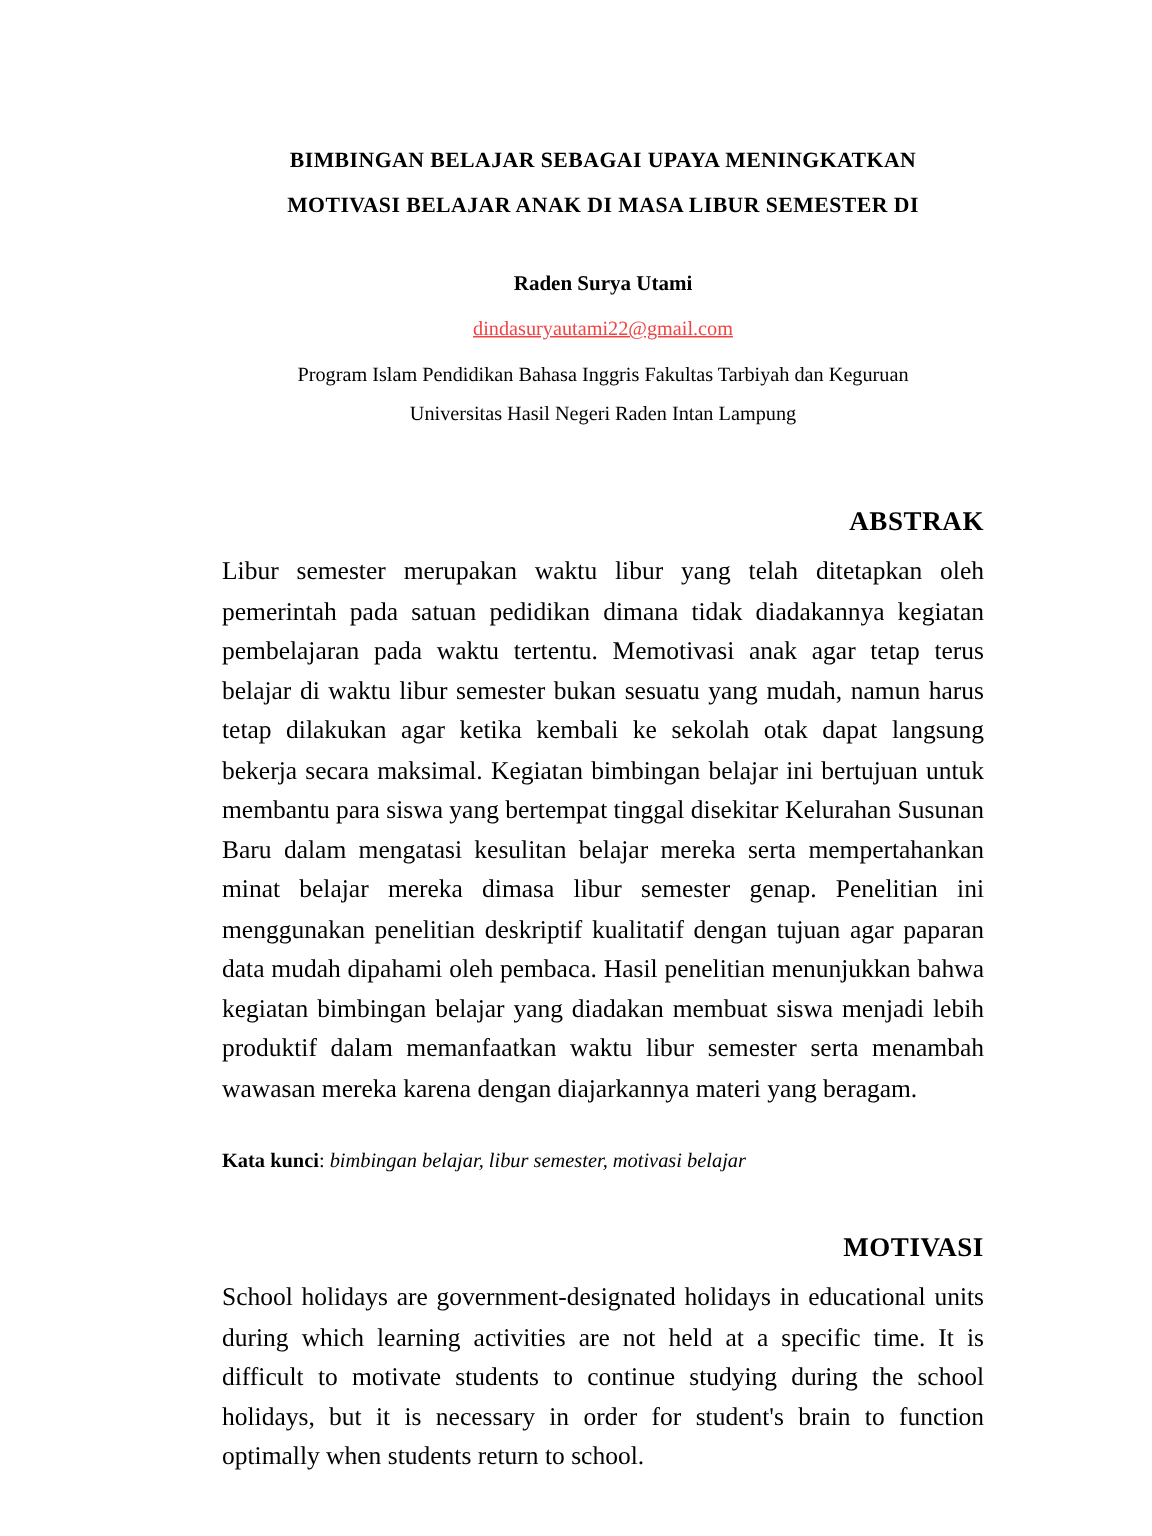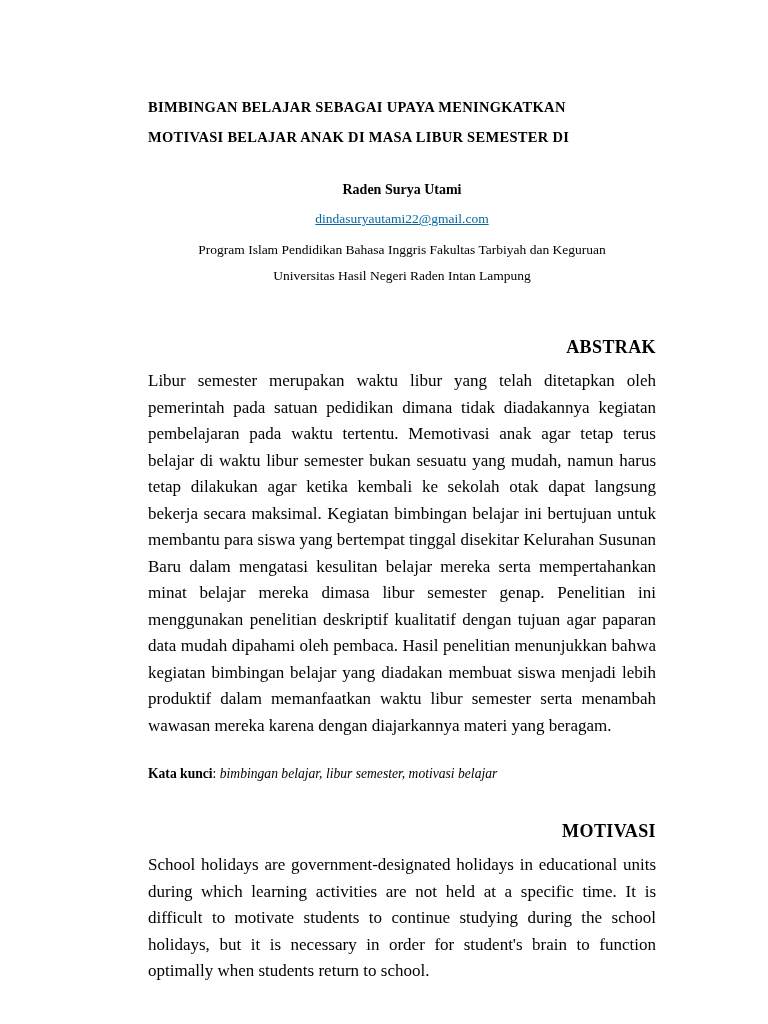--- a/index.html
+++ b/index.html
@@ -16,21 +16,21 @@
   }
   .page {
     position: relative;
     width: 768px;
     height: 1024px;
     background: #ffffff;
     box-sizing: border-box;
     padding: 92px 112px 0 148px;
   }
   .title-block {
-    text-align: left;
+    text-align: center;
     margin: 0 0 0 0;
   }
   .title-line {
     font-family: "Liberation Serif", serif;
     font-weight: bold;
     font-size: 14.5px;
     letter-spacing: 0.3px;
     line-height: 30px;
     text-transform: uppercase;
     white-space: nowrap;
@@ -42,21 +42,21 @@
     margin-top: 28px;
     line-height: 20px;
   }
   .email {
     text-align: center;
     font-size: 13.5px;
     margin-top: 9px;
     line-height: 20px;
   }
   .email a {
-    color: #0369a1;
+    color: #ef4444;
   }
   .affiliation {
     text-align: center;
     font-size: 13.5px;
     line-height: 26px;
     margin-top: 8px;
   }
   .section-heading {
     text-align: right;
     font-weight: bold;

